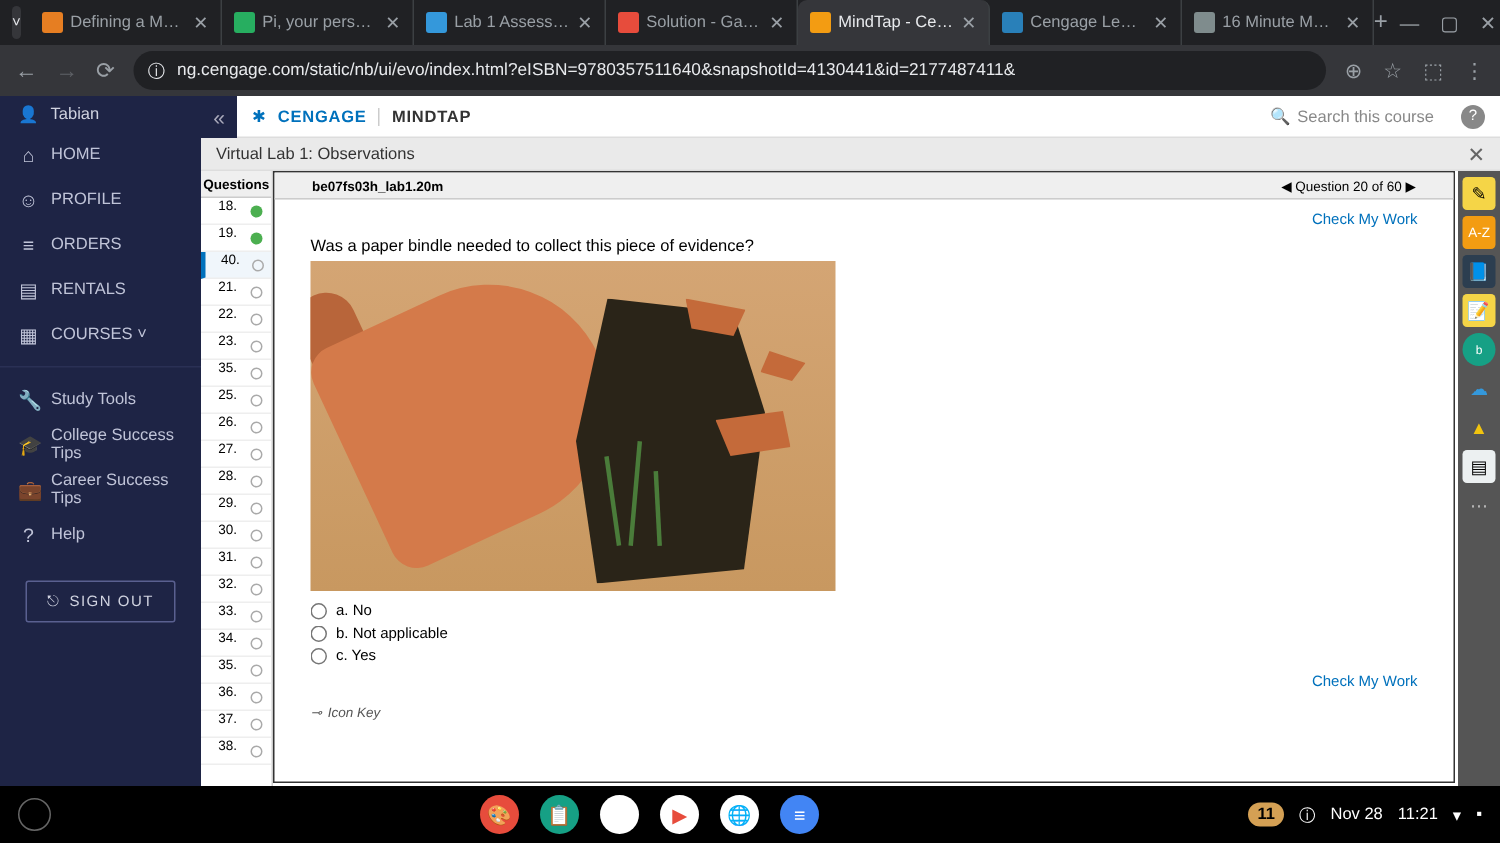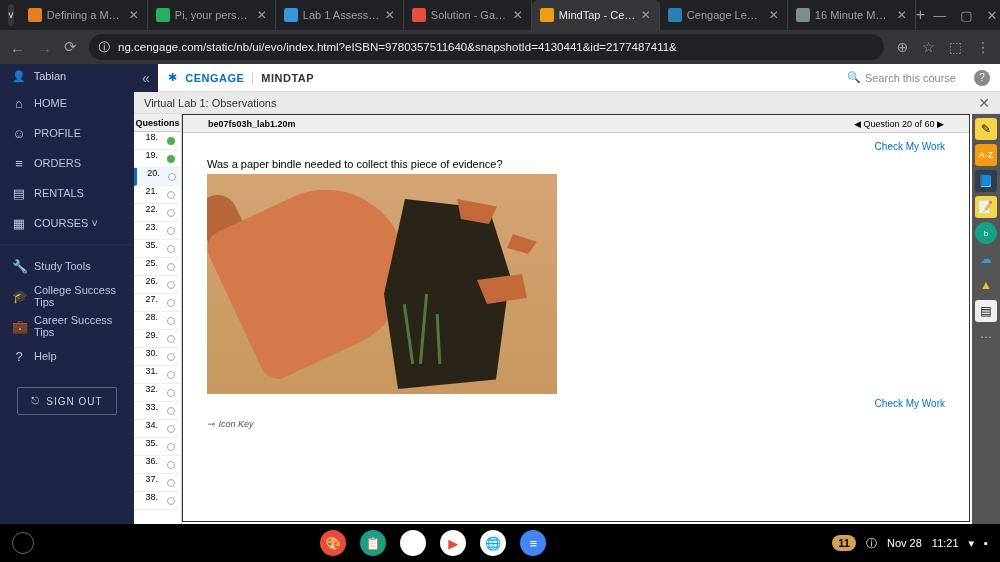--- a/index.html
+++ b/index.html
@@ -223,21 +223,21 @@
                   <span class="q-dot-green"></span>
                 </span>
               </div>
               <div class="q-row">
                 <span class="q-num">19.</span>
                 <span class="q-status">
                   <span class="q-dot-green"></span>
                 </span>
               </div>
               <div class="q-row current">
-                <span class="q-num">20.</span>
+                <span class="q-num">40.</span>
                 <span class="q-status">
                   <span class="q-dot-gray"></span>
                 </span>
               </div>
               <div class="q-row">
                 <span class="q-num">21.</span>
                 <span class="q-status">
                   <span class="q-dot-gray"></span>
                 </span>
               </div>
@@ -357,20 +357,34 @@
               <div class="pot-rim"></div>
               <div class="pot"></div>
               <div class="soil"></div>
               <div class="shard" style="width:40px;height:25px;left:250px;top:25px;clip-path:polygon(0 0,100% 30%,80% 100%,10% 80%)"></div>
               <div class="shard" style="width:30px;height:20px;left:300px;top:60px;clip-path:polygon(20% 0,100% 40%,70% 100%,0 70%)"></div>
               <div class="shard" style="width:50px;height:30px;left:270px;top:100px;clip-path:polygon(0 20%,90% 0,100% 80%,20% 100%)"></div>
               <div class="grass" style="left:200px;transform:rotate(-8deg)"></div>
               <div class="grass" style="left:215px;transform:rotate(5deg);height:70px"></div>
               <div class="grass" style="left:230px;transform:rotate(-3deg);height:50px"></div>
             </div>
+            <div class="options" id="opts">
+                <label class="opt">
+                  <input type="radio" name="ans" style="">
+                  <span>a. No</span>
+                </label>
+                <label class="opt">
+                  <input type="radio" name="ans" style="">
+                  <span>b. Not applicable</span>
+                </label>
+                <label class="opt">
+                  <input type="radio" name="ans" style="">
+                  <span>c. Yes</span>
+                </label>
+              </div>
             <div class="check-work">Check My Work</div>
             <div class="icon-key">
                 <span>⊸</span> 
                 <span>Icon Key</span>
               </div>
           </div>
         </div>
       </div>
       <div class="right-rail">
         <div class="rail-btn" style="background:#f5d547">✎</div>

